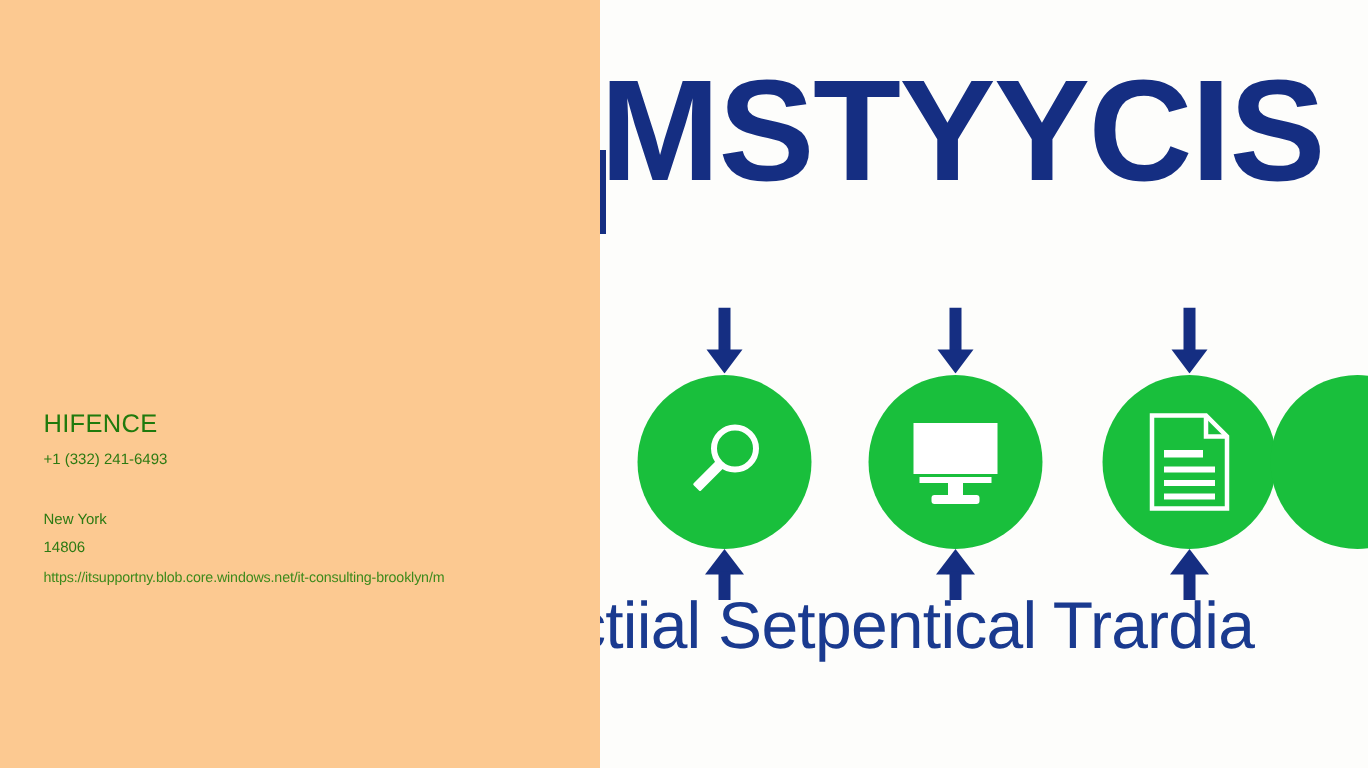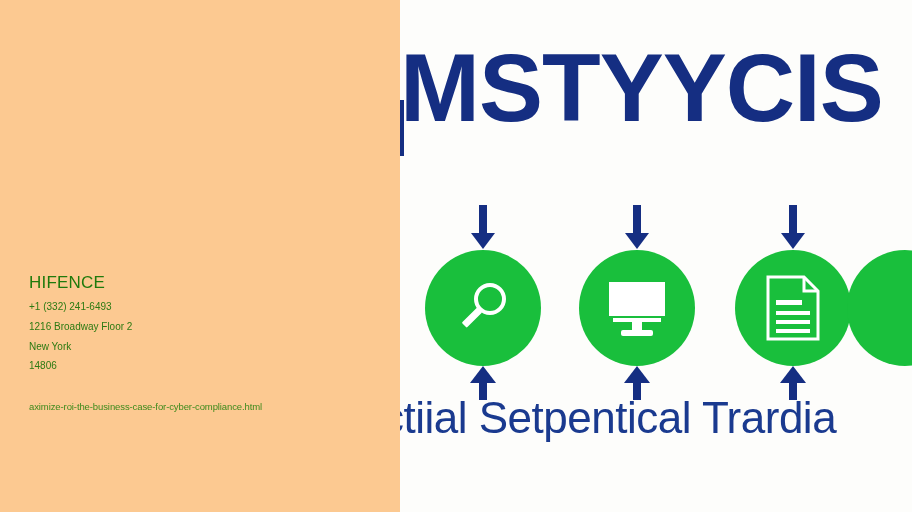--- a/index.html
+++ b/index.html
@@ -241,20 +241,19 @@
     </div>
 
     <div id="infographic-caption">ctiial Setpentical Trardia</div>
   </div>
 
   <div id="left-panel">
 
     <div id="brand-name">HIFENCE</div>
 
     <div class="contact-line" id="contact-phone">+1 (332) 241-6493</div>
-    <div class="contact-line" id="contact-street">1216 Broadway Floor 2</div>
     <div class="contact-line" id="contact-city">New York</div>
     <div class="contact-line" id="contact-zip">14806</div>
 
-    <div class="url-line" id="url-line-2">aximize-roi-the-business-case-for-cyber-compliance.html</div>
+    <div class="url-line" id="url-line-1">https://itsupportny.blob.core.windows.net/it-consulting-brooklyn/m</div>
   </div>
 
 </div>
 
 </body></html>

